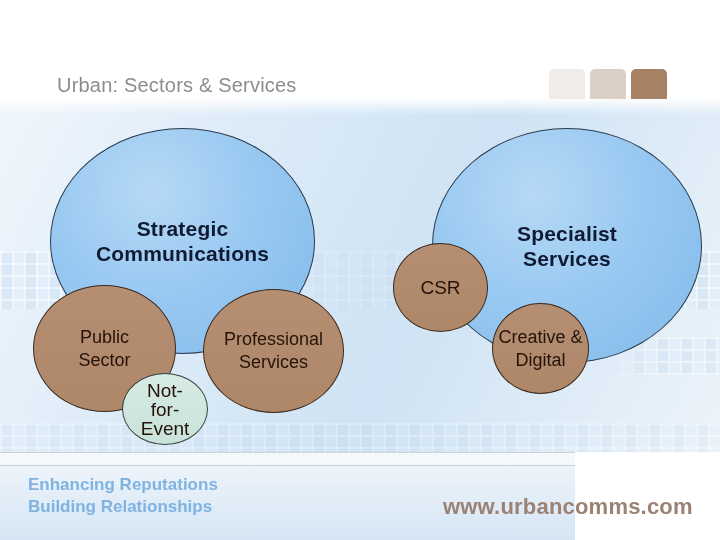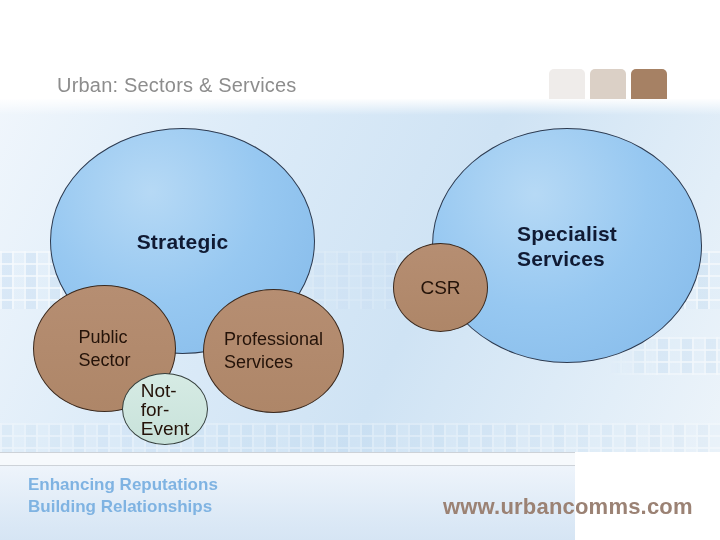--- a/index.html
+++ b/index.html
@@ -27,21 +27,21 @@
       repeating-linear-gradient(to right,rgba(168,202,233,.45) 0 12px,rgba(214,232,247,.45) 12px 24px);
   }
   .t-mid{left:0;top:152px;width:720px;height:58px;opacity:.55;
     -webkit-mask-image:linear-gradient(to right,#000 0 16%,rgba(0,0,0,.30) 28% 55%,#000 86%);
             mask-image:linear-gradient(to right,#000 0 16%,rgba(0,0,0,.30) 28% 55%,#000 86%);}
   .t-right{left:608px;top:238px;width:112px;height:38px;opacity:.45;
     -webkit-mask-image:linear-gradient(to left,#000 55%,transparent 100%);
             mask-image:linear-gradient(to left,#000 55%,transparent 100%);}
   .t-bottom{left:0;top:324px;width:720px;height:29px;opacity:.3;}
   
-  .bubble{position:absolute;border-radius:50%;display:flex;align-items:center;justify-content:center;text-align:left;box-sizing:border-box;}
+  .bubble{position:absolute;border-radius:50%;display:flex;align-items:center;justify-content:center;text-align:center;box-sizing:border-box;}
   .bubble .lbl span{display:block;}
   .blue{background:radial-gradient(ellipse at 38% 28%,#b6d9f5 0%,#97c8f1 48%,#83b9e9 100%);border:1px solid #2c3a50;}
   .brown{background:linear-gradient(180deg,#b68e72 0%,#ae8668 100%);border:1px solid #3a281c;}
   .teal{background:linear-gradient(180deg,#d6ebe4 0%,#c8e2da 100%);border:1px solid #36403d;}
   .b-strategic{left:50px;top:29px;width:265px;height:226px;}
   .b-specialist{left:432px;top:29px;width:270px;height:235px;}
   .b-public{left:33px;top:186px;width:143px;height:127px;}
   .b-professional{left:203px;top:190px;width:141px;height:124px;}
   .b-nfp{left:122px;top:274px;width:86px;height:72px;}
   .b-csr{left:393px;top:144px;width:95px;height:89px;}
@@ -75,20 +75,21 @@
   </div>
 
   <div class="content">
     <div class="texture t-mid"></div>
     <div class="texture t-right"></div>
     <div class="texture t-bottom"></div>
 
     <div class="bubble blue b-strategic">
       <div class="lbl h-lbl">
         <span>Strategic</span>
+        <span>Communications</span>
       </div>
     </div>
 
     <div class="bubble blue b-specialist">
       <div class="lbl h-lbl">
         <span>Specialist</span>
         <span>Services</span>
       </div>
     </div>
 
@@ -113,20 +114,26 @@
         <span>Event</span>
       </div>
     </div>
 
     <div class="bubble brown b-csr">
       <div class="lbl csr-lbl">
         <span>CSR</span>
       </div>
     </div>
 
+    <div class="bubble brown b-creative">
+      <div class="lbl m-lbl">
+        <span>Creative &amp;</span>
+        <span>Digital</span>
+      </div>
+    </div>
 
   </div>
 
   <div class="footer">
     <div class="footer-band"></div>
     <div class="footer-body"></div>
     <div class="tagline">
       <span>Enhancing Reputations</span>
       <span>Building Relationships</span>
     </div>

